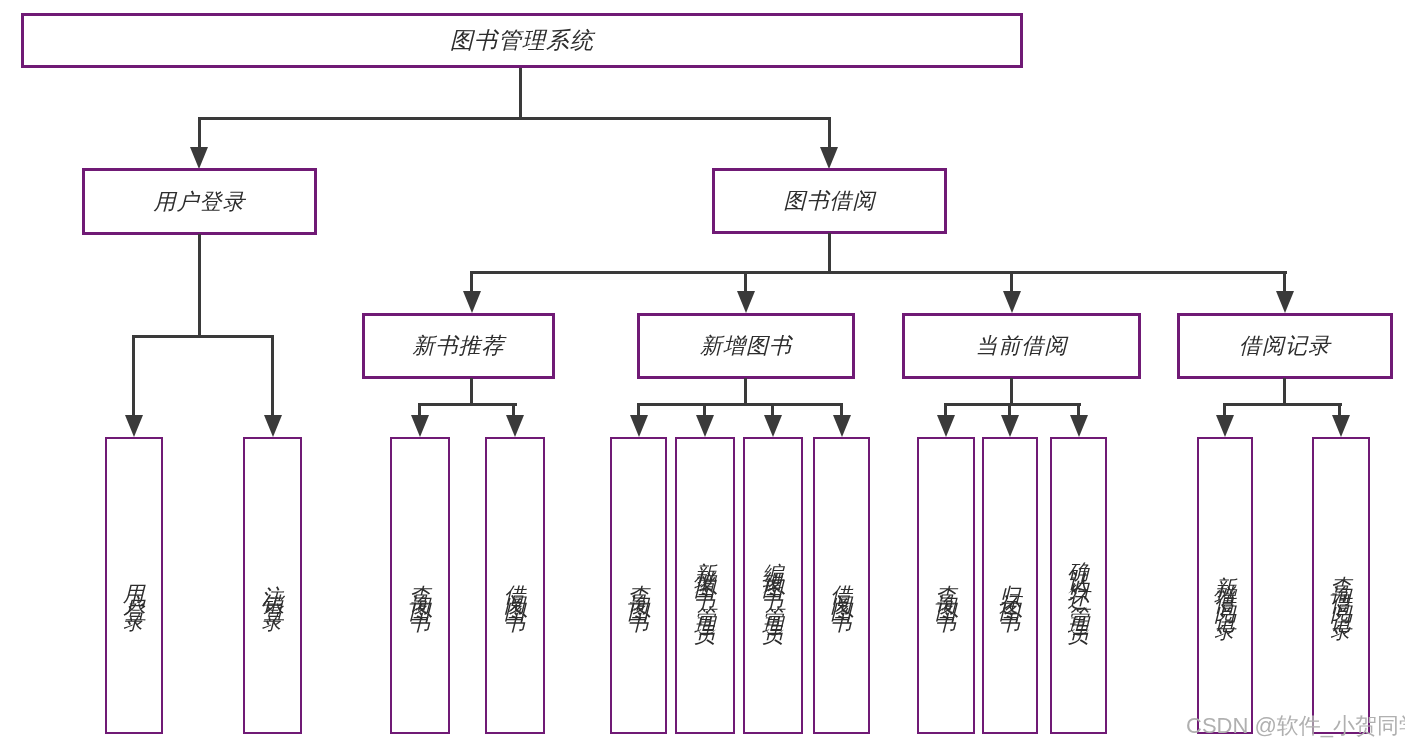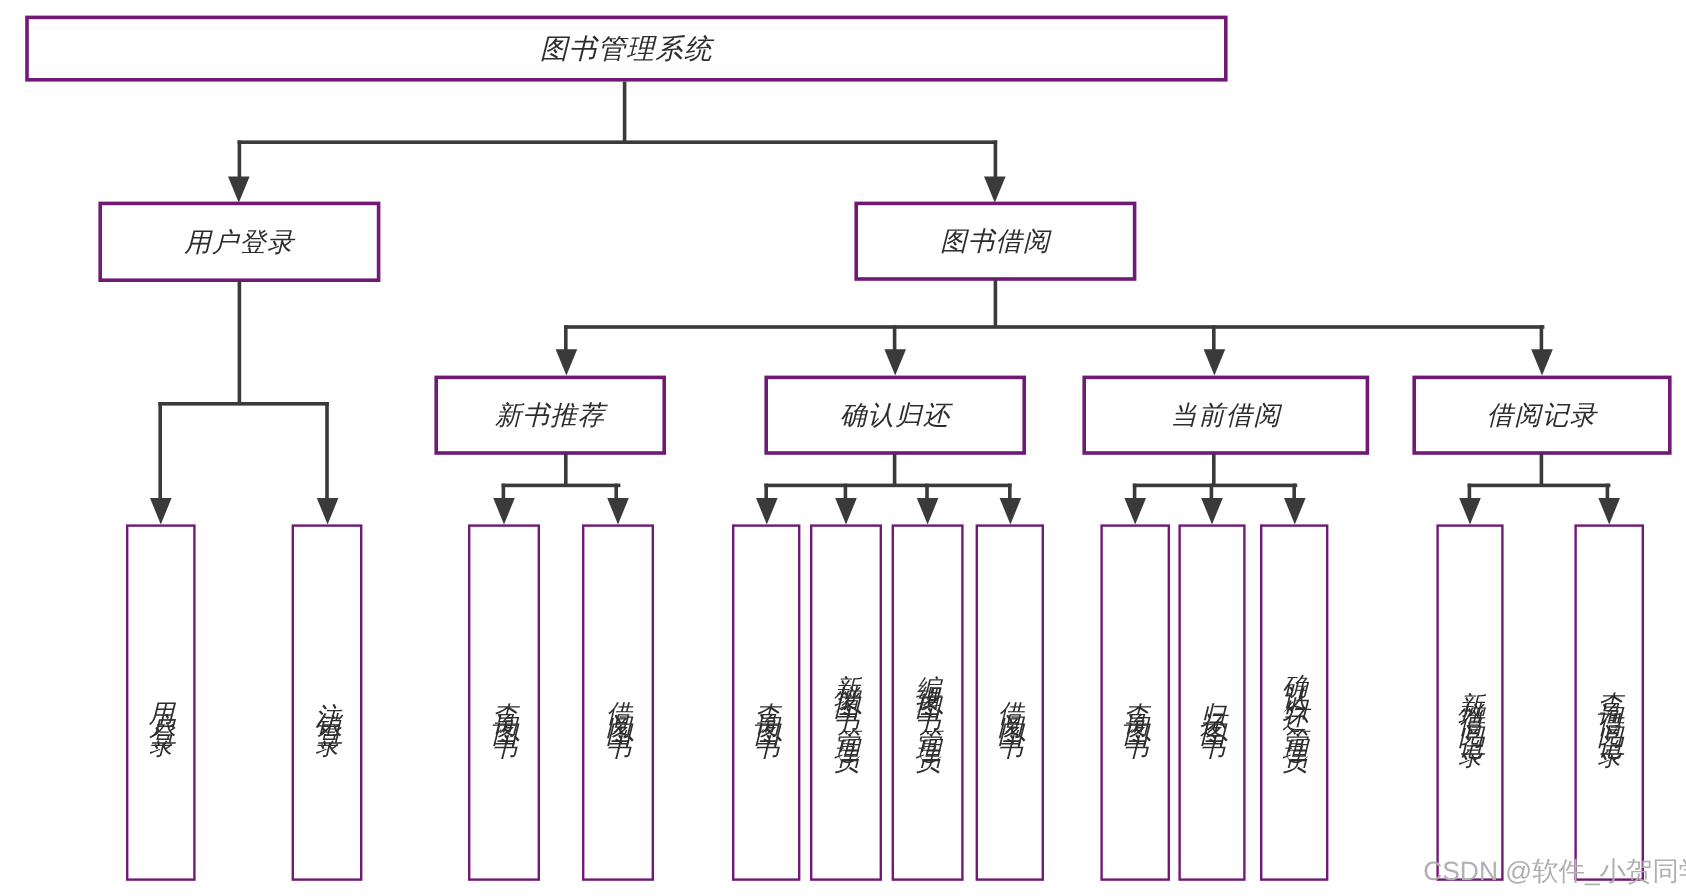--- a/index.html
+++ b/index.html
@@ -91,21 +91,21 @@
   <div class="vline" style="left:1283px;top:271px;height:24px"></div>
   <div class="arrow" style="left:463px;top:291px"></div>
   <div class="arrow" style="left:737px;top:291px"></div>
   <div class="arrow" style="left:1003px;top:291px"></div>
   <div class="arrow" style="left:1276px;top:291px"></div>
 
   <div class="box" style="left:362px;top:313px;width:193px;height:66px">
     <span>新书推荐</span>
   </div>
   <div class="box" style="left:637px;top:313px;width:218px;height:66px">
-    <span>确认归还</span>
+    <span>新增图书</span>
   </div>
   <div class="box" style="left:902px;top:313px;width:239px;height:66px">
     <span>当前借阅</span>
   </div>
   <div class="box" style="left:1177px;top:313px;width:216px;height:66px">
     <span>借阅记录</span>
   </div>
 
   <div class="vline" style="left:470px;top:378px;height:27px"></div>
   <div class="vline" style="left:744px;top:378px;height:27px"></div>

